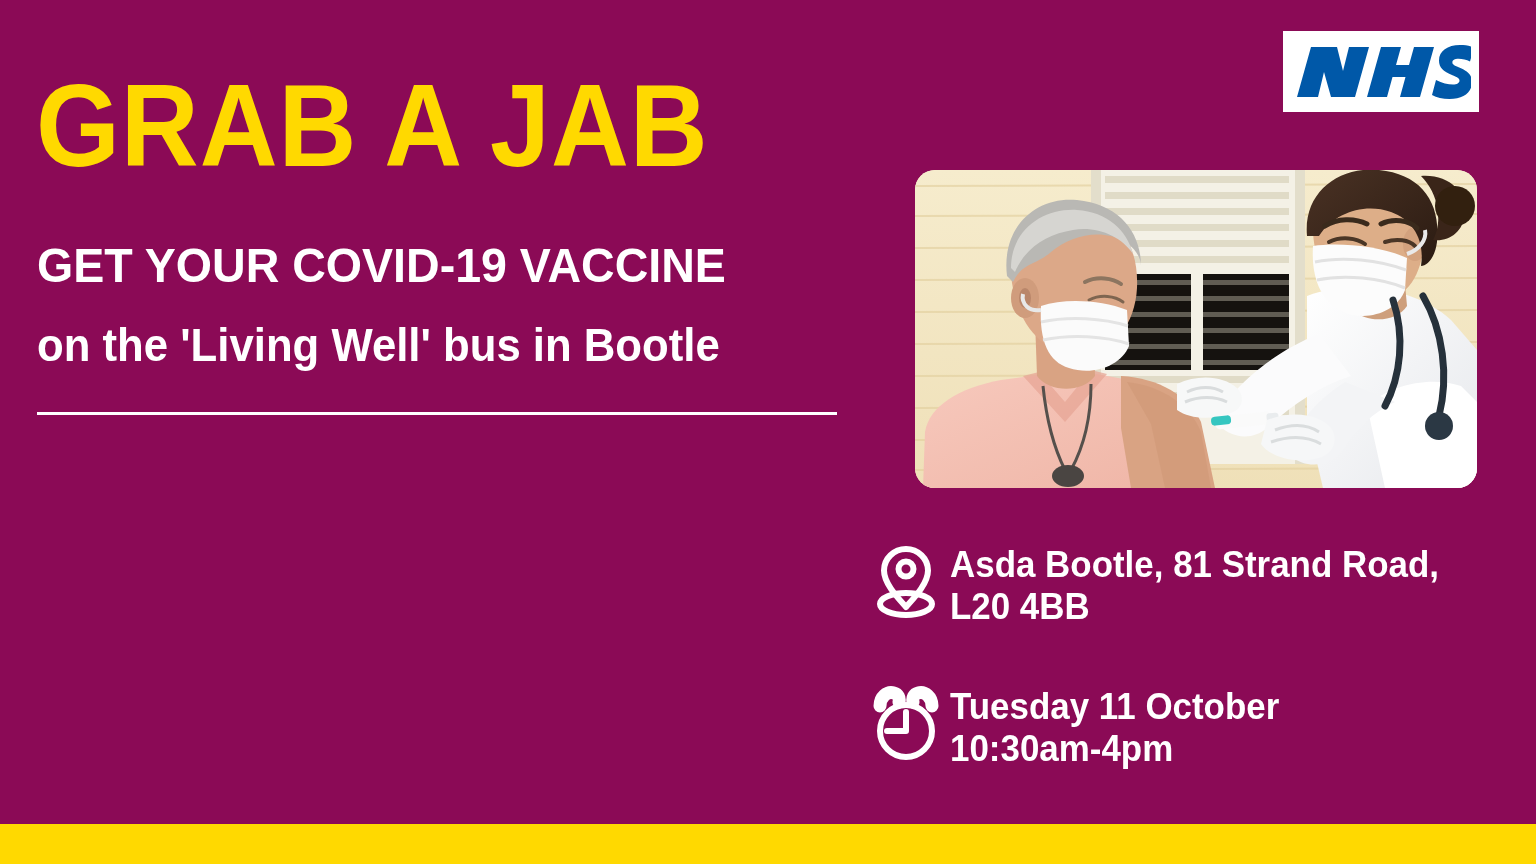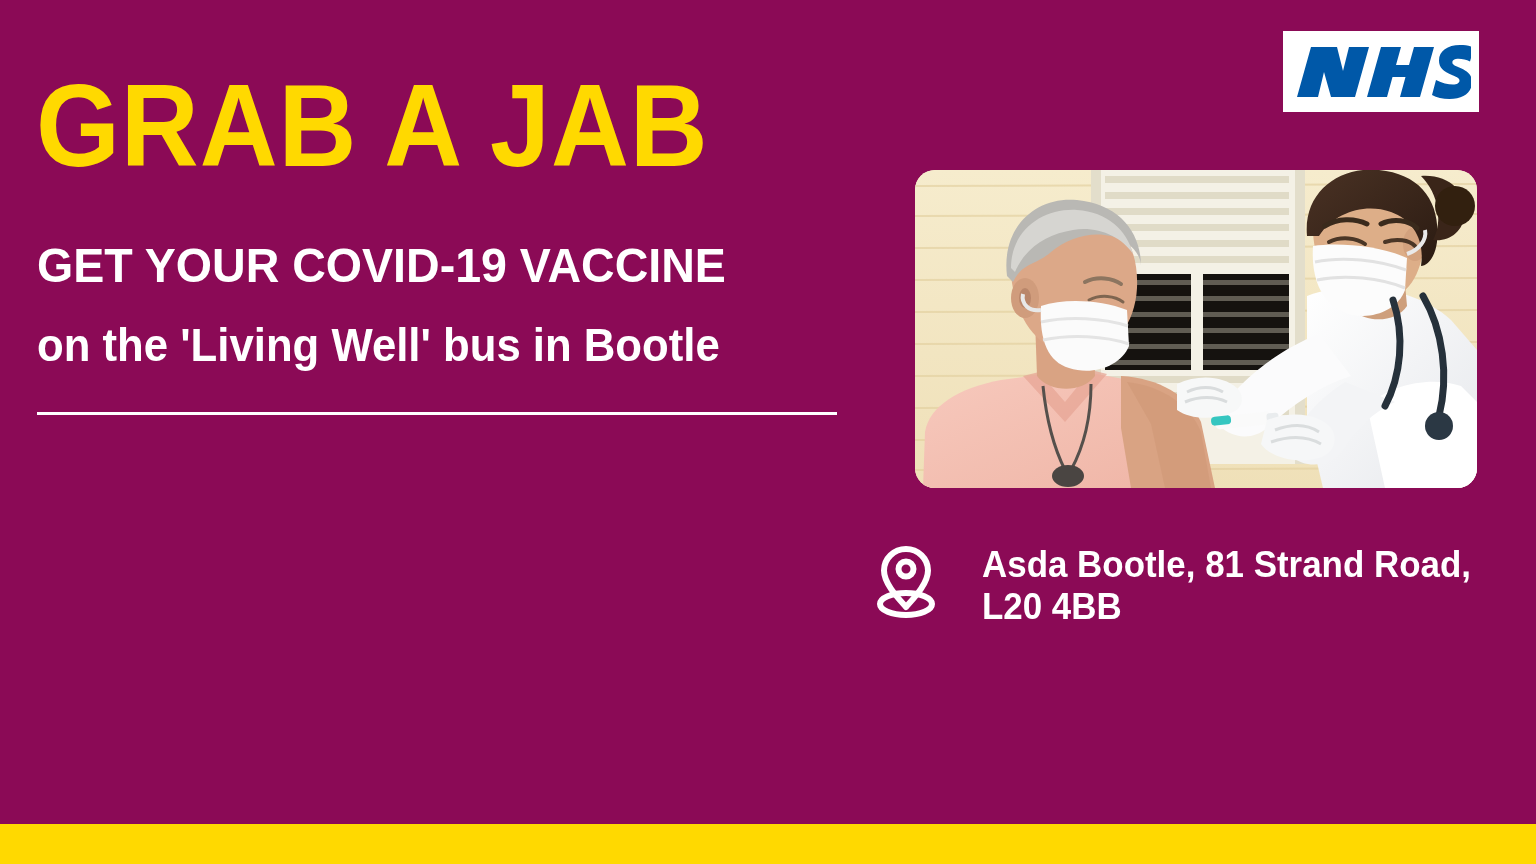--- a/index.html
+++ b/index.html
@@ -139,21 +139,21 @@
     overflow: hidden;
     background: #F2E6C2;
   }
   .photo svg { display: block; width: 100%; height: 100%; }
 
   
   .info-row {
     position: absolute;
     display: flex;
     align-items: flex-start;
-    gap: 38px;
+    gap: 6px;
   }
   #info-location { left: 868px; top: 540px; }
   #info-time     { left: 868px; top: 682px; }
 
   .info-icon {
     flex: 0 0 auto;
     width: 76px;
     height: 84px;
     display: flex;
     align-items: center;
@@ -390,16 +390,30 @@
         <circle cx="31" cy="25" r="7.5" fill="none" stroke="#FFFFFF" stroke-width="6"></circle>
         <ellipse cx="31" cy="60" rx="26" ry="11" fill="none" stroke="#FFFFFF" stroke-width="6"></ellipse>
       </svg>
     </span>
     <span class="info-text">
       <span>Asda Bootle, 81 Strand Road,</span><br>
       <span>L20 4BB</span>
     </span>
   </div>
 
+  <div class="info-row" id="info-time">
+    <span class="info-icon">
+      <svg width="66" height="76" viewBox="0 0 66 76" aria-hidden="true">
+        <path d="M7 20 C7 11 14 5 21 7 C25 8 27 12 26 16" fill="none" stroke="#FFFFFF" stroke-width="13" stroke-linecap="round"></path>
+        <path d="M59 20 C59 11 52 5 45 7 C41 8 39 12 40 16" fill="none" stroke="#FFFFFF" stroke-width="13" stroke-linecap="round"></path>
+        <circle cx="33" cy="45" r="26" fill="none" stroke="#FFFFFF" stroke-width="6"></circle>
+        <path d="M33 26 L33 45 L14 45" fill="none" stroke="#FFFFFF" stroke-width="6" stroke-linecap="round" stroke-linejoin="round"></path>
+      </svg>
+    </span>
+    <span class="info-text">
+      <span>Tuesday 11 October</span><br>
+      <span>10:30am-4pm</span>
+    </span>
+  </div>
 
   <div class="bottom-bar"></div>
 
 </div>
 
 </body></html>

